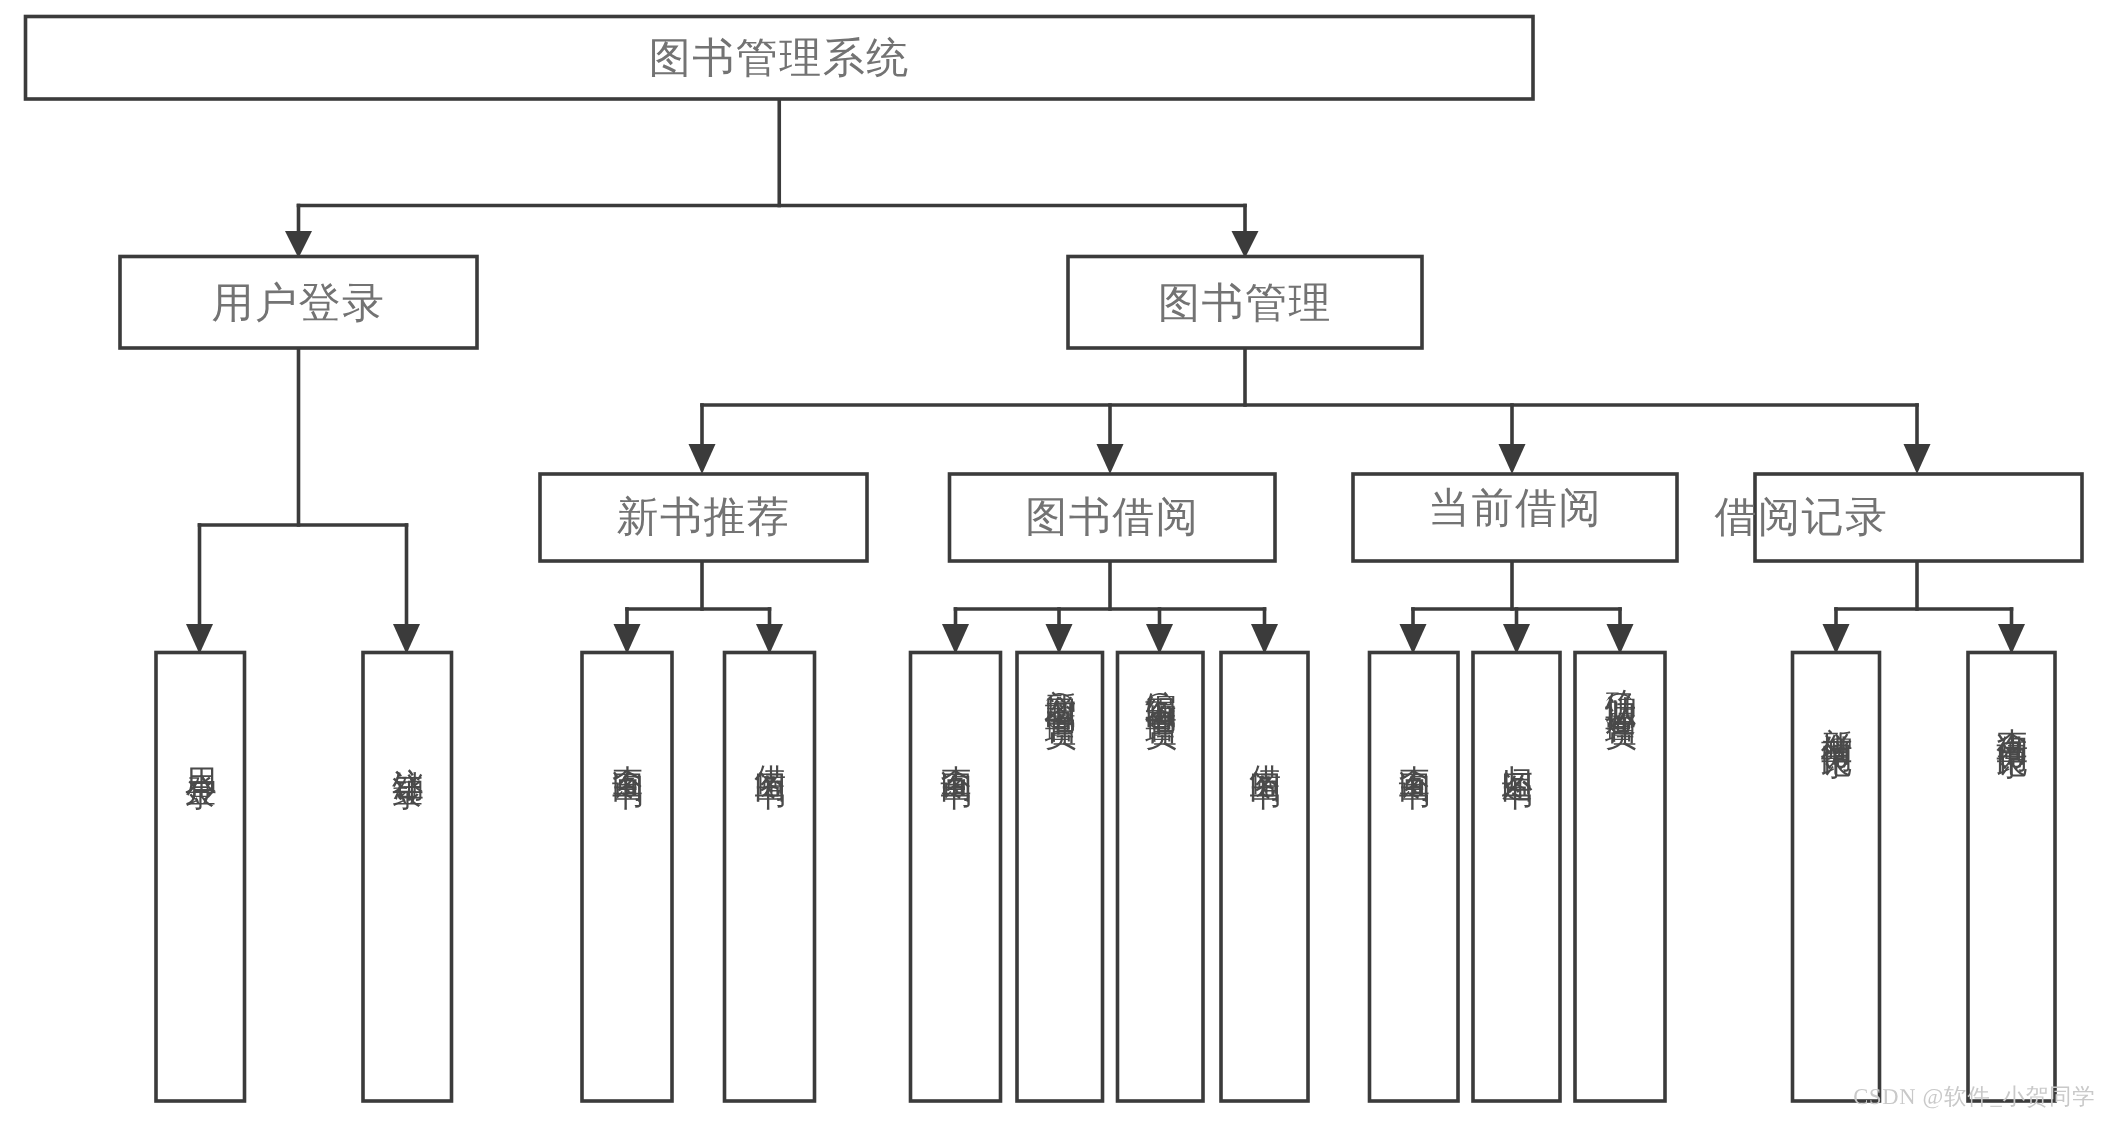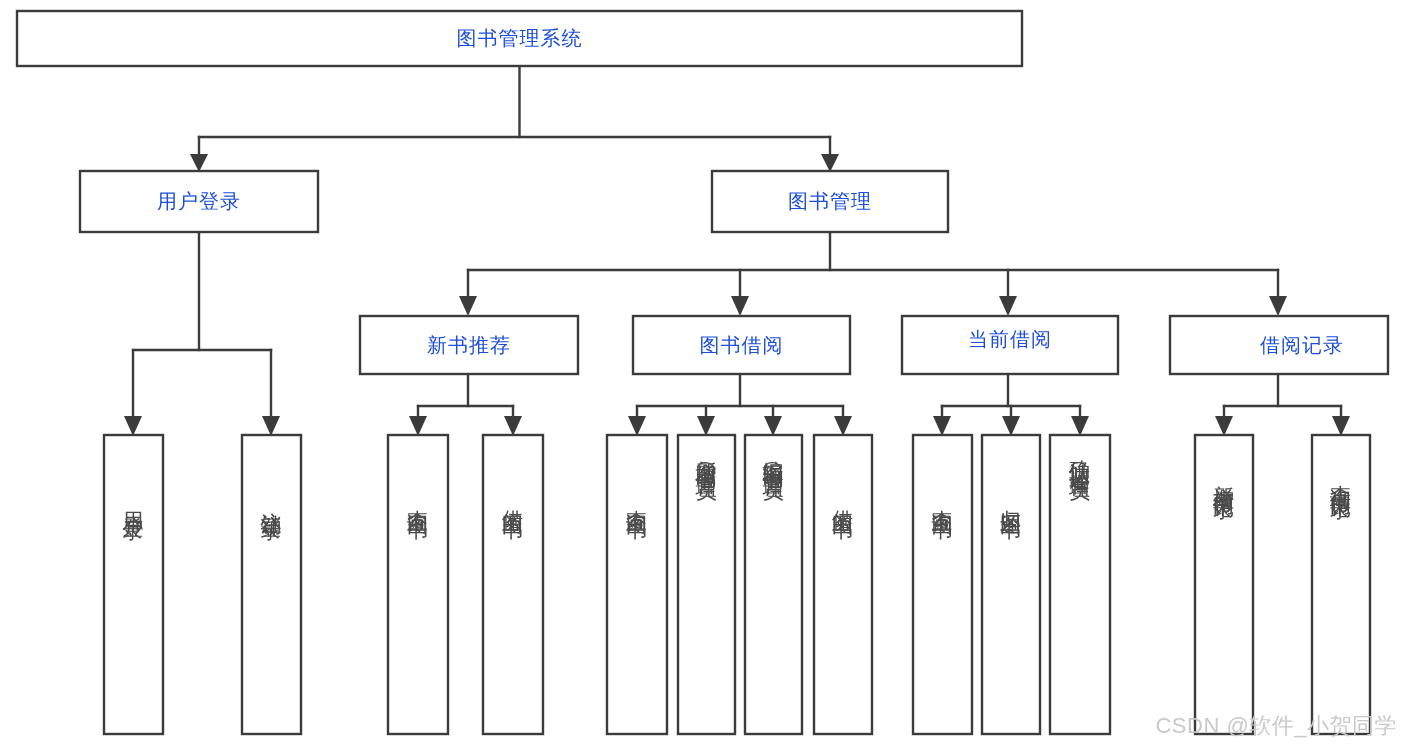--- a/index.html
+++ b/index.html
@@ -60,31 +60,31 @@
   }
   .hlabel-wrap {
     position: absolute;
     display: flex;
     align-items: center;
     justify-content: center;
     pointer-events: none;
   }
   .hlabel-text {
     font-family: "Liberation Sans", "DejaVu Sans", sans-serif;
-    font-size: 20px;
-    color: #1d4ed8;
+    font-size: 28px;
+    color: #737373;
     letter-spacing: 1px;
     white-space: nowrap;
   }
   .watermark {
     position: absolute;
     right: 8px;
     bottom: 6px;
-    font-family: Liberation Sans, sans-serif;
-    font-size: 22px;
+    font-family: Liberation Serif, serif;
+    font-size: 15px;
     color: #c9c9c9;
     letter-spacing: 0.5px;
     white-space: nowrap;
   }
 </style>
 </head>
 <body>
 
 <div id="diagram-root">
 
@@ -214,21 +214,21 @@
   </div>
 
   <div class="hlabel-wrap" style="left:633px; top:316px; width:217px; height:58px;text-align:right;">
     <span class="hlabel-text">图书借阅</span>
   </div>
 
   <div class="hlabel-wrap" style="left:902px; top:316px; width:216px; height:46px;">
     <span class="hlabel-text">当前借阅</span>
   </div>
 
-  <div class="hlabel-wrap" style="left:1202px; top:316px; width:200px; height:58px;">
+  <div class="hlabel-wrap" style="left:1101px; top:316px; width:200px; height:58px;">
     <span class="hlabel-text">借阅记录</span>
   </div>
 
   <div class="vlabel-wrap" style="left:104px; top:435px; width:59px; height:299px; padding-top:60px;">
     <span class="vlabel-text">用户登录</span>
   </div>
 
   <div class="vlabel-wrap" style="left:242px; top:435px; width:59px; height:299px; padding-top:60px;">
     <span class="vlabel-text">注销登录</span>
   </div>

